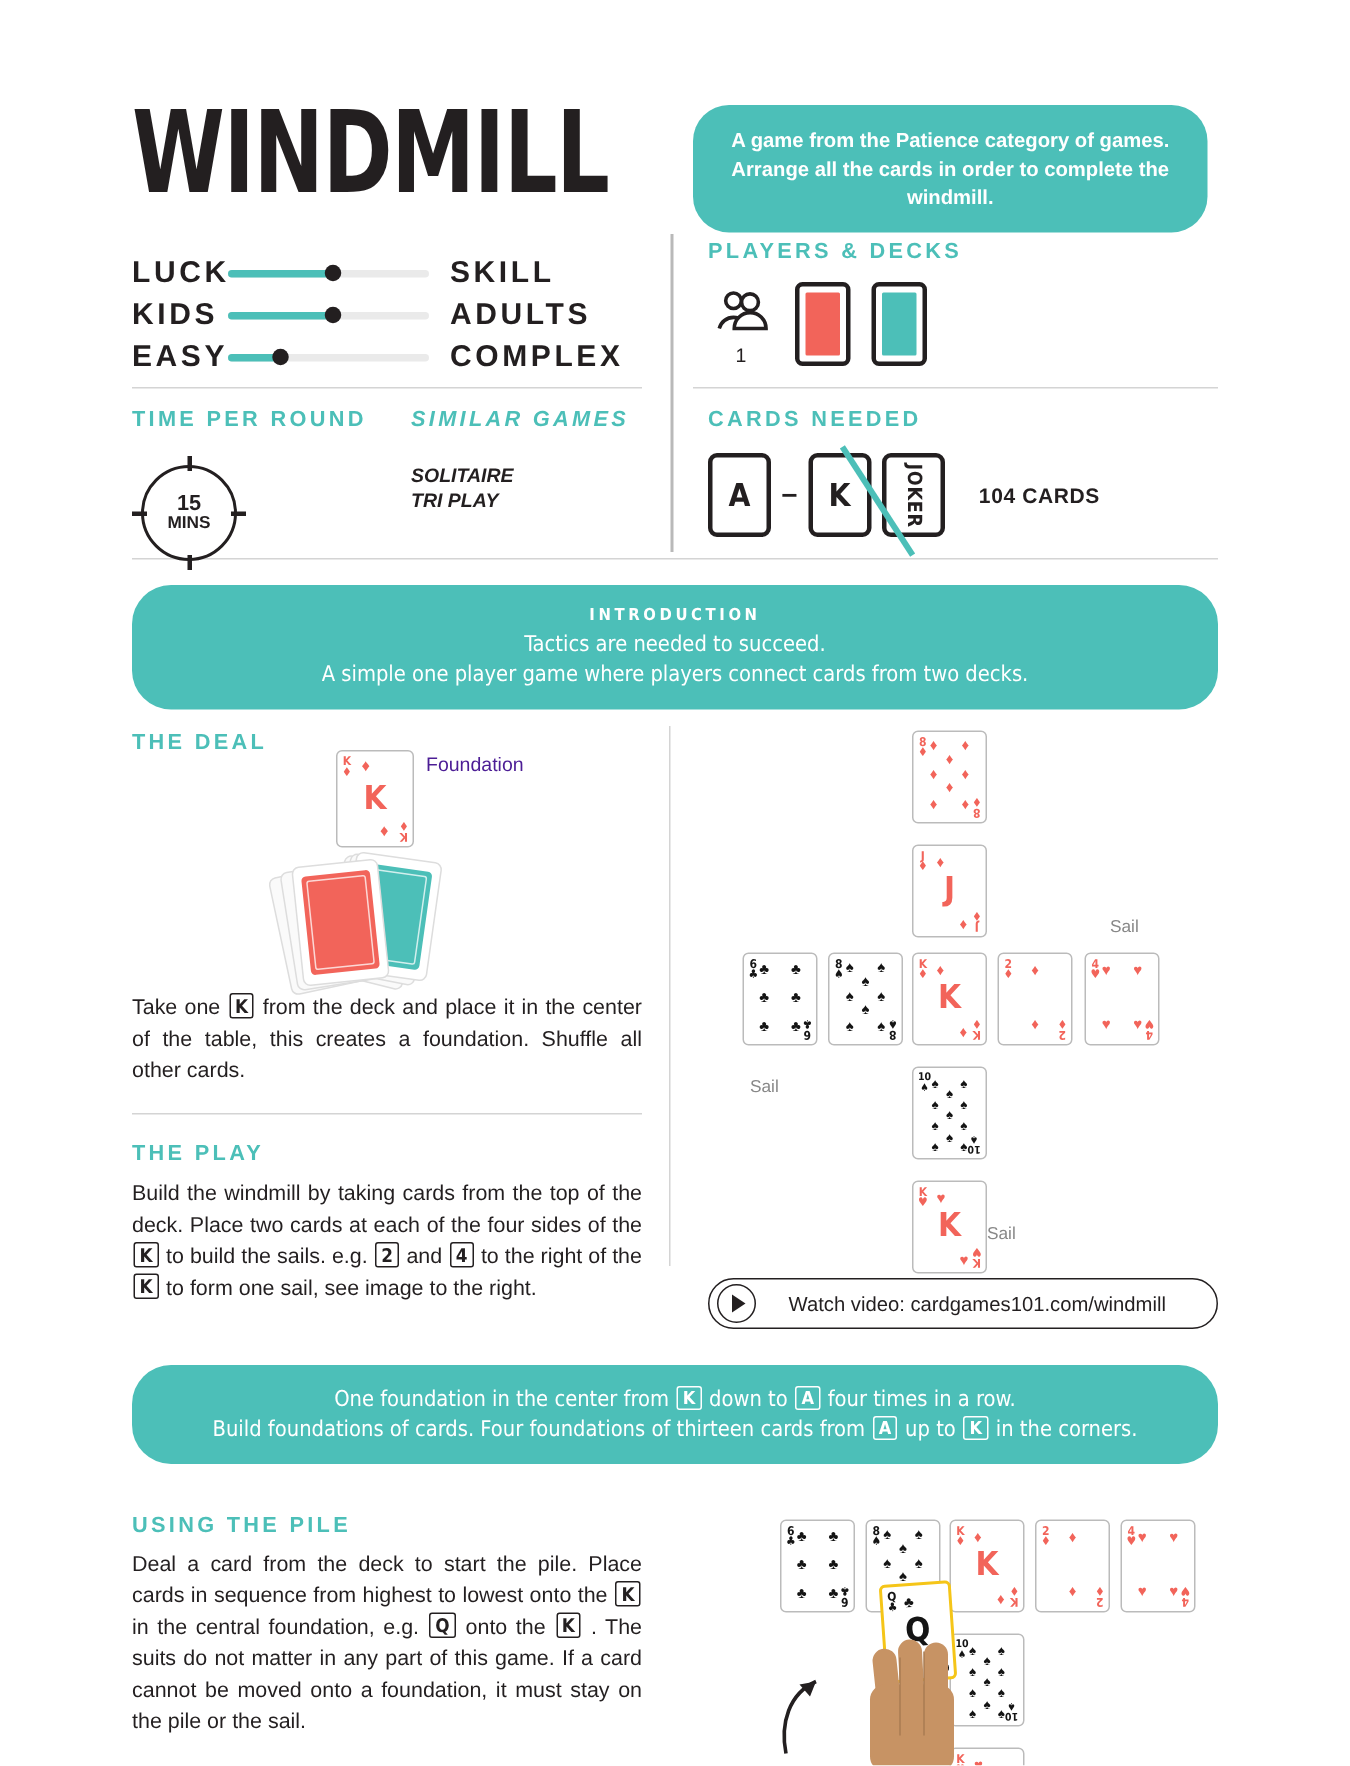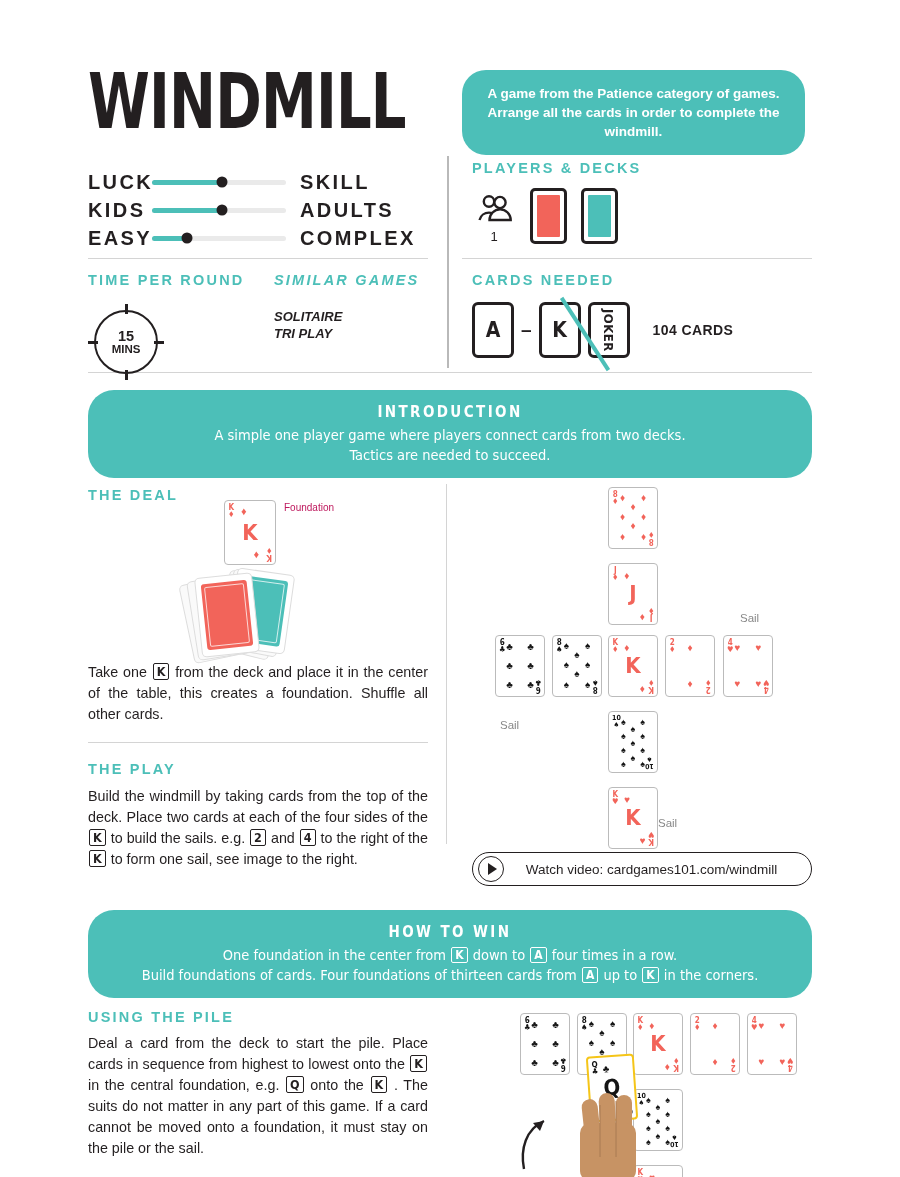--- a/index.html
+++ b/index.html
@@ -103,21 +103,21 @@
     pointer-events: none;
   }
   .cn-label { font-size: 14px; font-weight: bold; margin-left: 16px; letter-spacing: 0.4px; }
 
   
   .banner {
     position: absolute; background: #4cbfb8; color: #fff; border-radius: 26px;
     text-align: center; padding: 13px 40px;
   }
   .banner-title {
-    font-size: 15px; font-weight: bold; letter-spacing: 2.4px; margin-bottom: 4px;
+    font-size: 11px; font-weight: bold; letter-spacing: 2.4px; margin-bottom: 4px;
     font-family: "DejaVu Sans Condensed", "Liberation Sans Narrow", "Liberation Sans", sans-serif;
   }
   .banner-body {
     font-size: 14.5px; line-height: 20px;
     font-family: "DejaVu Sans Condensed", "Liberation Sans Narrow", "Liberation Sans", sans-serif;
   }
   .kbox {
     display: inline-block; border: 1.3px solid #fff; border-radius: 2px;
     padding: 0 3px; font-size: 12px; font-weight: bold; line-height: 14px;
     vertical-align: 1px; margin: 0 1px;
@@ -275,34 +275,34 @@
       <div class="rankcard">
         <span class="vert">JOKER</span>
         <span class="strike"></span>
       </div>
       <div class="cn-label">104 CARDS</div>
     </div>
   </div>
 
   <div class="banner" style="left:88px; top:390px; width:724px;">
     <div class="banner-title">INTRODUCTION</div>
+    <div class="banner-body">Tactics are needed to succeed.</div>
     <div class="banner-body">A simple one player game where players connect cards from two decks.</div>
-    <div class="banner-body">Tactics are needed to succeed.</div>
   </div>
 
   <div class="sec-head body-head" style="left:88px; top:487px;">THE DEAL</div>
 
   <div class="pcard" style="left:224px; top:500px; width:52px; height:65px;">
     <span class="pc-corner pc-tl red">K<br>♦</span>
     <span class="pc-big red">K</span>
     <span class="pc-corner pc-br red">K<br>♦</span>
     <span class="pip red" style="left:16px; top:5px; font-size:11px;">♦</span>
     <span class="pip red" style="right:16px; bottom:5px; font-size:11px;">♦</span>
   </div>
-  <div style="position:absolute; left:284px; top:502px; font-size:10px; color:#be185d;">Foundation</div>
+  <div style="position:absolute; left:284px; top:502px; font-size:13px; color:#4c1d95;">Foundation</div>
 
   <div class="deal-deck" style="left:180px; top:565px; width:150px; height:95px;">
     <div class="fan-card" style="left:40px; top:10px; transform:rotate(14deg); background:#fafafa;"></div>
     <div class="fan-card" style="left:46px; top:8px; transform:rotate(11deg); background:#fafafa;"></div>
     <div class="fan-card" style="left:52px; top:6px; transform:rotate(8deg);">
       <span class="fan-inner" id="fanTeal" style="background: rgb(76, 191, 184);"></span>
     </div>
     <div class="fan-card" style="left:6px; top:14px; transform:rotate(-12deg); background:#fafafa;"></div>
     <div class="fan-card" style="left:12px; top:12px; transform:rotate(-9deg); background:#fafafa;"></div>
     <div class="fan-card" style="left:18px; top:10px; transform:rotate(-6deg);">
@@ -414,21 +414,20 @@
     </div>
 
   <div class="video-btn">
     <div class="play-circle">
         <span class="play-tri"></span>
       </div>
     <div class="video-label">Watch video: cardgames101.com/windmill</div>
   </div>
 
   <div class="banner" style="left:88px; top:910px; width:724px;">
-    <div class="banner-title">HOW TO WIN</div>
     <div class="banner-body">
       <span>One foundation in the center from </span><span class="kbox">K</span><span> down to </span><span class="kbox">A</span><span> four times in a row.</span>
     </div>
     <div class="banner-body">
       <span>Build foundations of cards. Four foundations of thirteen cards from </span><span class="kbox">A</span><span> up to </span><span class="kbox">K</span><span> in the corners.</span>
     </div>
   </div>
 
   <div class="sec-head body-head" style="left:88px; top:1009px;">USING THE PILE</div>
   <div class="body-text" style="left:88px; top:1033px; width:340px;">

